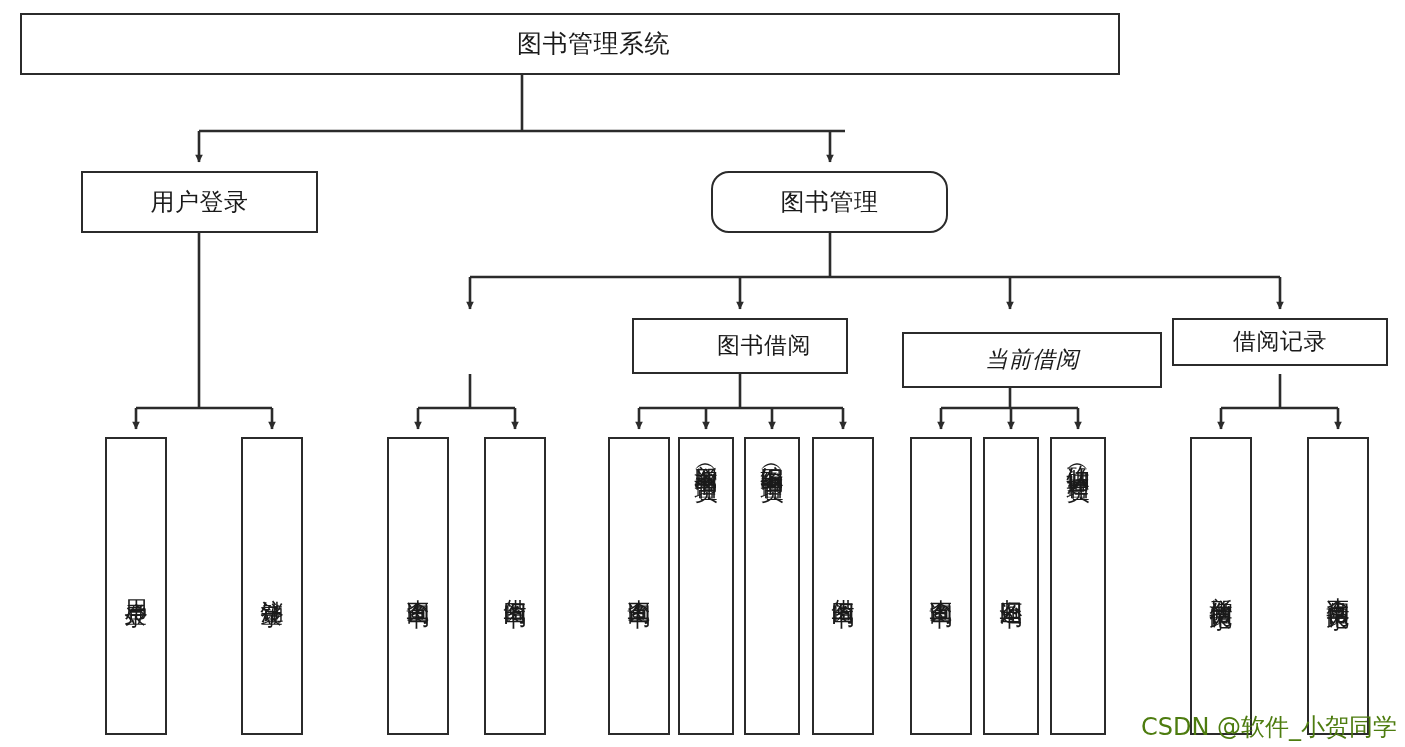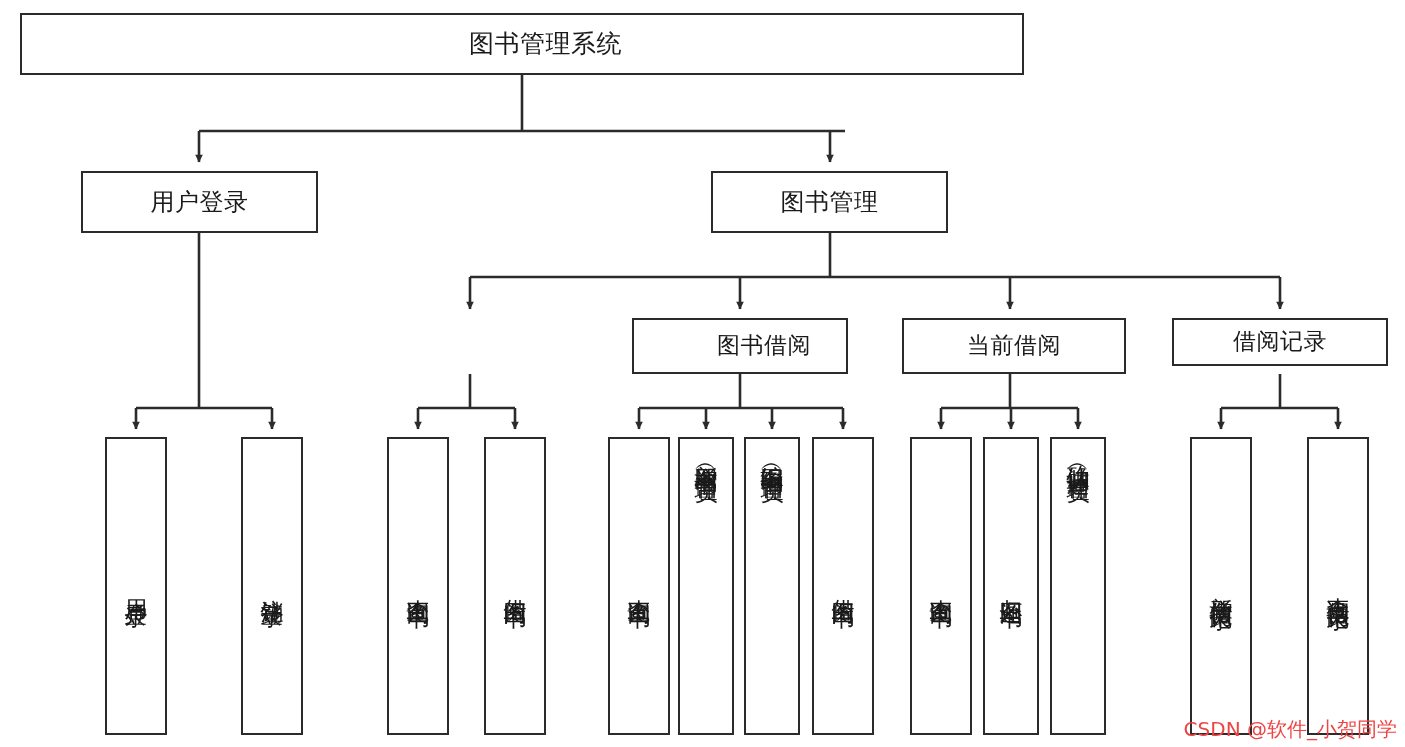--- a/index.html
+++ b/index.html
@@ -57,22 +57,22 @@
     display: block;
   }
   .node.leaf.center-text {
     align-items: center;
     padding-top: 0;
   }
   #watermark {
     position: absolute;
     right: 8px;
     bottom: 4px;
-    font-size: 20px;
-    color: #ef4444;
+    font-size: 24px;
+    color: #4d7c0f;
     z-index: 5;
     white-space: nowrap;
     font-family: "DejaVu Sans", "Liberation Sans", sans-serif;
   }
 </style>
 </head>
 <body>
 
 <div id="canvas">
 
@@ -119,35 +119,35 @@
       <path d="M1011,408 L1011,429" marker-end="url(#arrow)"></path>
       <path d="M1078,408 L1078,429" marker-end="url(#arrow)"></path>
 
       <path d="M1280,374 L1280,408"></path>
       <path d="M1221,408 L1338,408"></path>
       <path d="M1221,408 L1221,429" marker-end="url(#arrow)"></path>
       <path d="M1338,408 L1338,429" marker-end="url(#arrow)"></path>
     </g>
   </svg>
 
-  <div class="node root" style="left: 20px; top: 13px; width: 1004px; height: 62px; padding-left: 47px;">
+  <div class="node root" style="left: 20px; top: 13px; width: 1100px; height: 62px; padding-left: 47px;">
     <span class="label">图书管理系统</span>
   </div>
 
   <div class="node lvl2" style="left: 81px; top: 171px; width: 237px; height: 62px;">
     <span class="label">用户登录</span>
   </div>
-  <div class="node lvl2" style="left: 711px; top: 171px; width: 237px; height: 62px;">
+  <div class="node lvl2" style="left: 711px; top: 171px; width: 237px; height: 62px; border-radius: 18px;">
     <span class="label">图书管理</span>
   </div>
 
   <div class="node lvl3" style="left: 632px; top: 318px; width: 216px; height: 56px; padding-left: 48px;">
     <span class="label">图书借阅</span>
   </div>
-  <div class="node lvl3" style="left: 902px; top: 318px; width: 224px; height: 56px;">
+  <div class="node lvl3" style="left: 902px; top: 332px; width: 260px; height: 56px; font-style: italic;">
     <span class="label">当前借阅</span>
   </div>
   <div class="node lvl3" style="left: 1172px; top: 318px; width: 216px; height: 48px;">
     <span class="label">借阅记录</span>
   </div>
 
   <div class="node leaf center-text" style="left: 105px; top: 437px; width: 62px; height: 298px;">
     <span class="label">用户登录</span>
   </div>
   <div class="node leaf center-text" style="left: 241px; top: 437px; width: 62px; height: 298px;">

